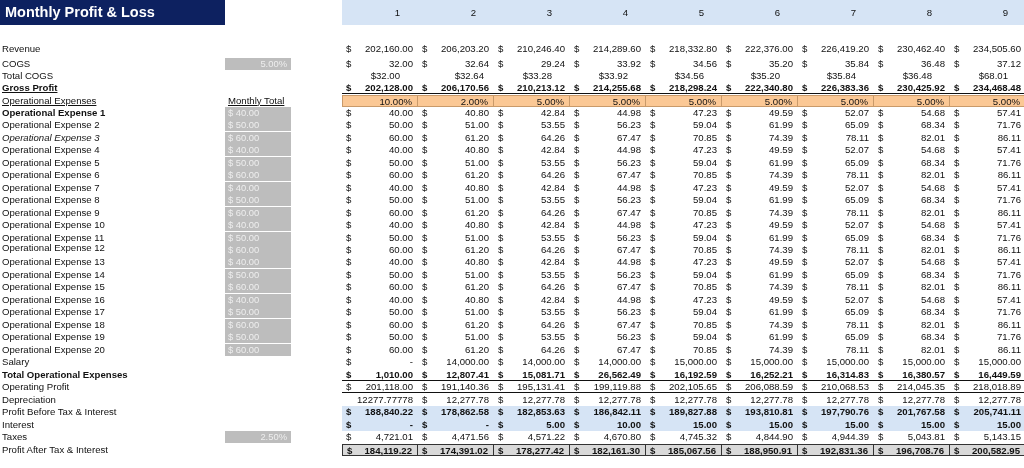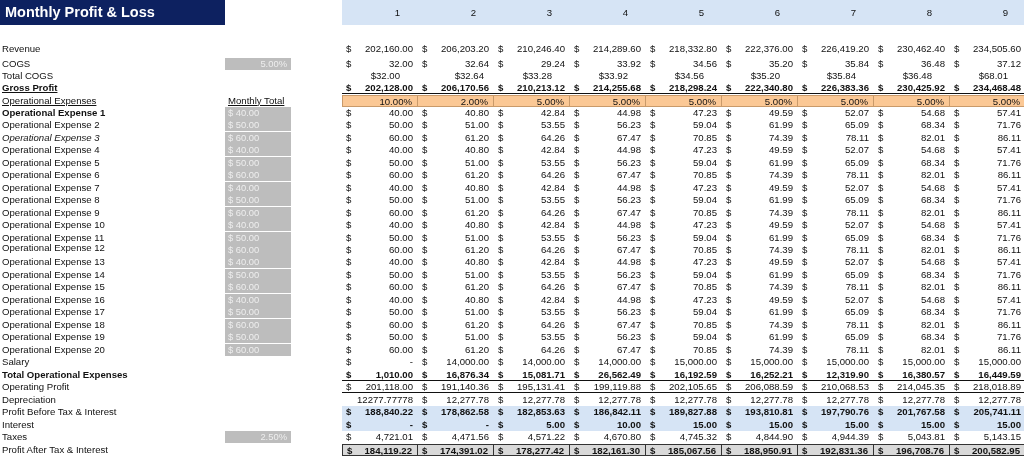--- a/index.html
+++ b/index.html
@@ -1063,41 +1063,41 @@
       </div>
     </div>
     <div class="lbl b" style="top: 368.5px;">Total Operational Expenses</div>
     <div class="row bold ul" style="top: 368.5px;">
       <div class="cell" style="left: 0px;">
         <span class="d">$</span>
         <span class="v">1,010.00</span>
       </div>
       <div class="cell" style="left: 76px;">
         <span class="d">$</span>
-        <span class="v">16,876.34</span>
+        <span class="v">12,807.41</span>
       </div>
       <div class="cell" style="left: 152px;">
         <span class="d">$</span>
         <span class="v">15,081.71</span>
       </div>
       <div class="cell" style="left: 228px;">
         <span class="d">$</span>
         <span class="v">26,562.49</span>
       </div>
       <div class="cell" style="left: 304px;">
         <span class="d">$</span>
         <span class="v">16,192.59</span>
       </div>
       <div class="cell" style="left: 380px;">
         <span class="d">$</span>
         <span class="v">16,252.21</span>
       </div>
       <div class="cell" style="left: 456px;">
         <span class="d">$</span>
-        <span class="v">12,319.90</span>
+        <span class="v">16,314.83</span>
       </div>
       <div class="cell" style="left: 532px;">
         <span class="d">$</span>
         <span class="v">16,380.57</span>
       </div>
       <div class="cell" style="left: 608px;">
         <span class="d">$</span>
         <span class="v">16,449.59</span>
       </div>
     </div>

